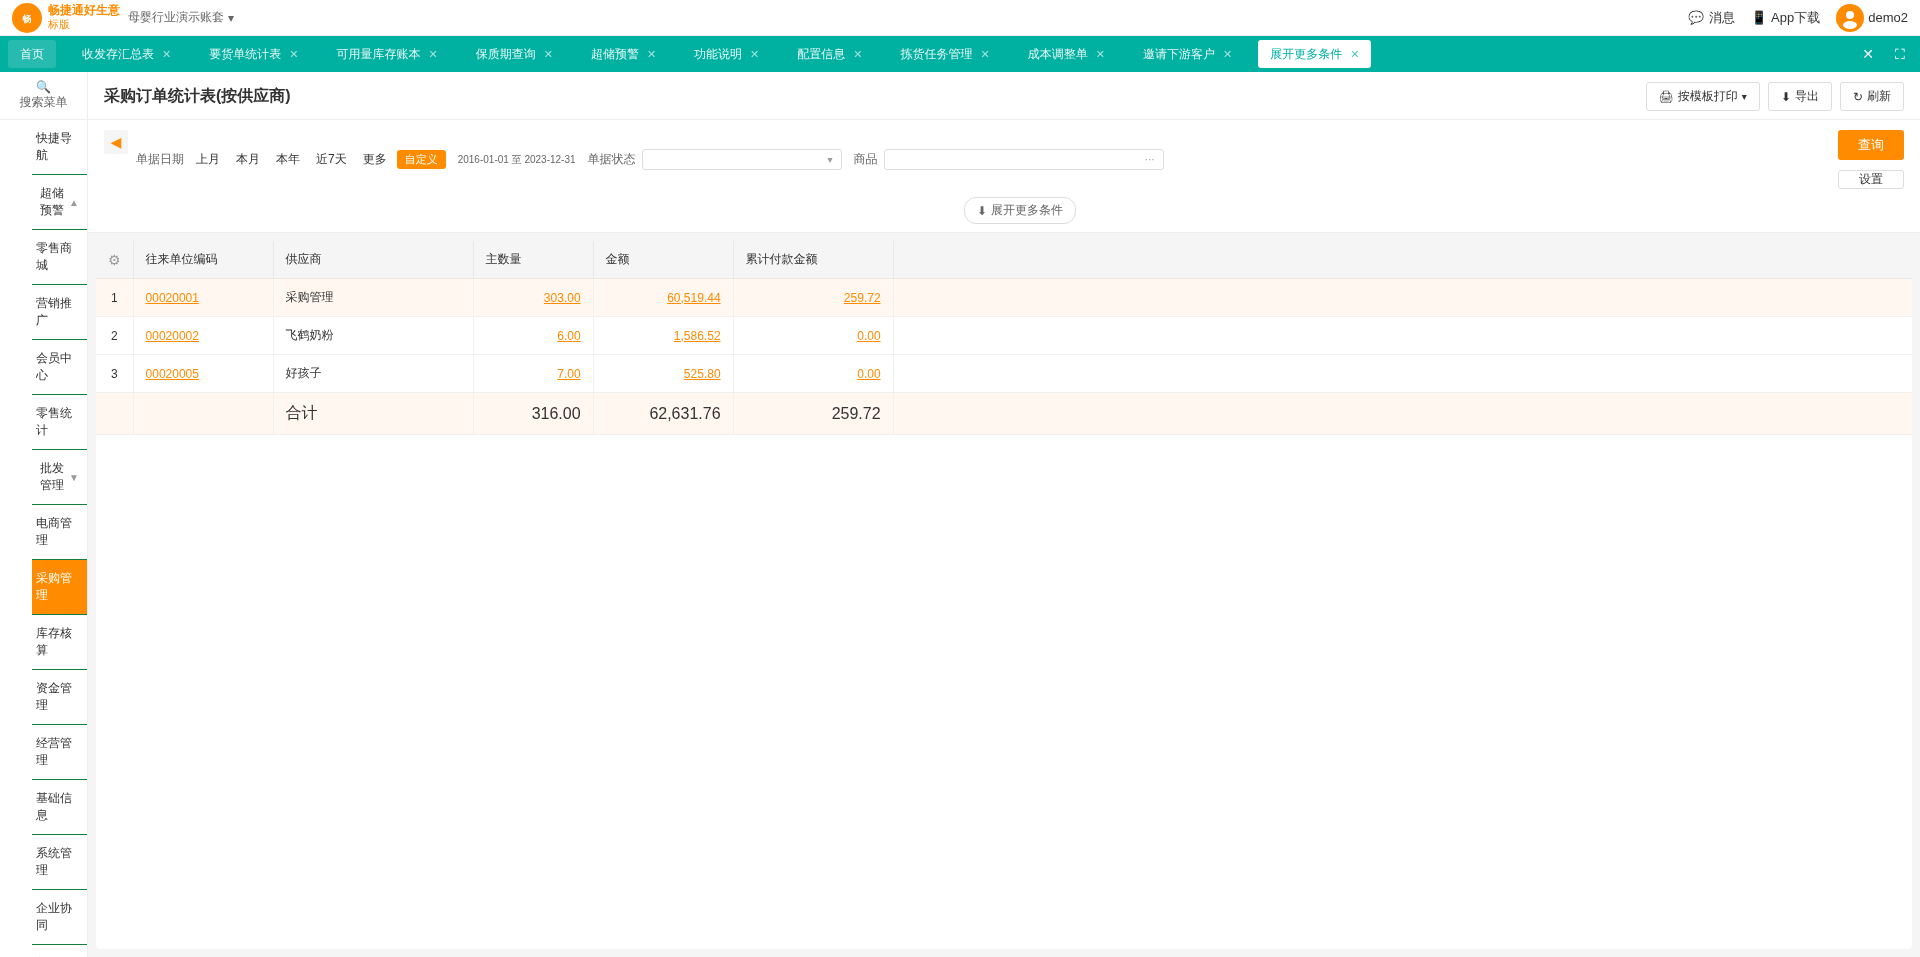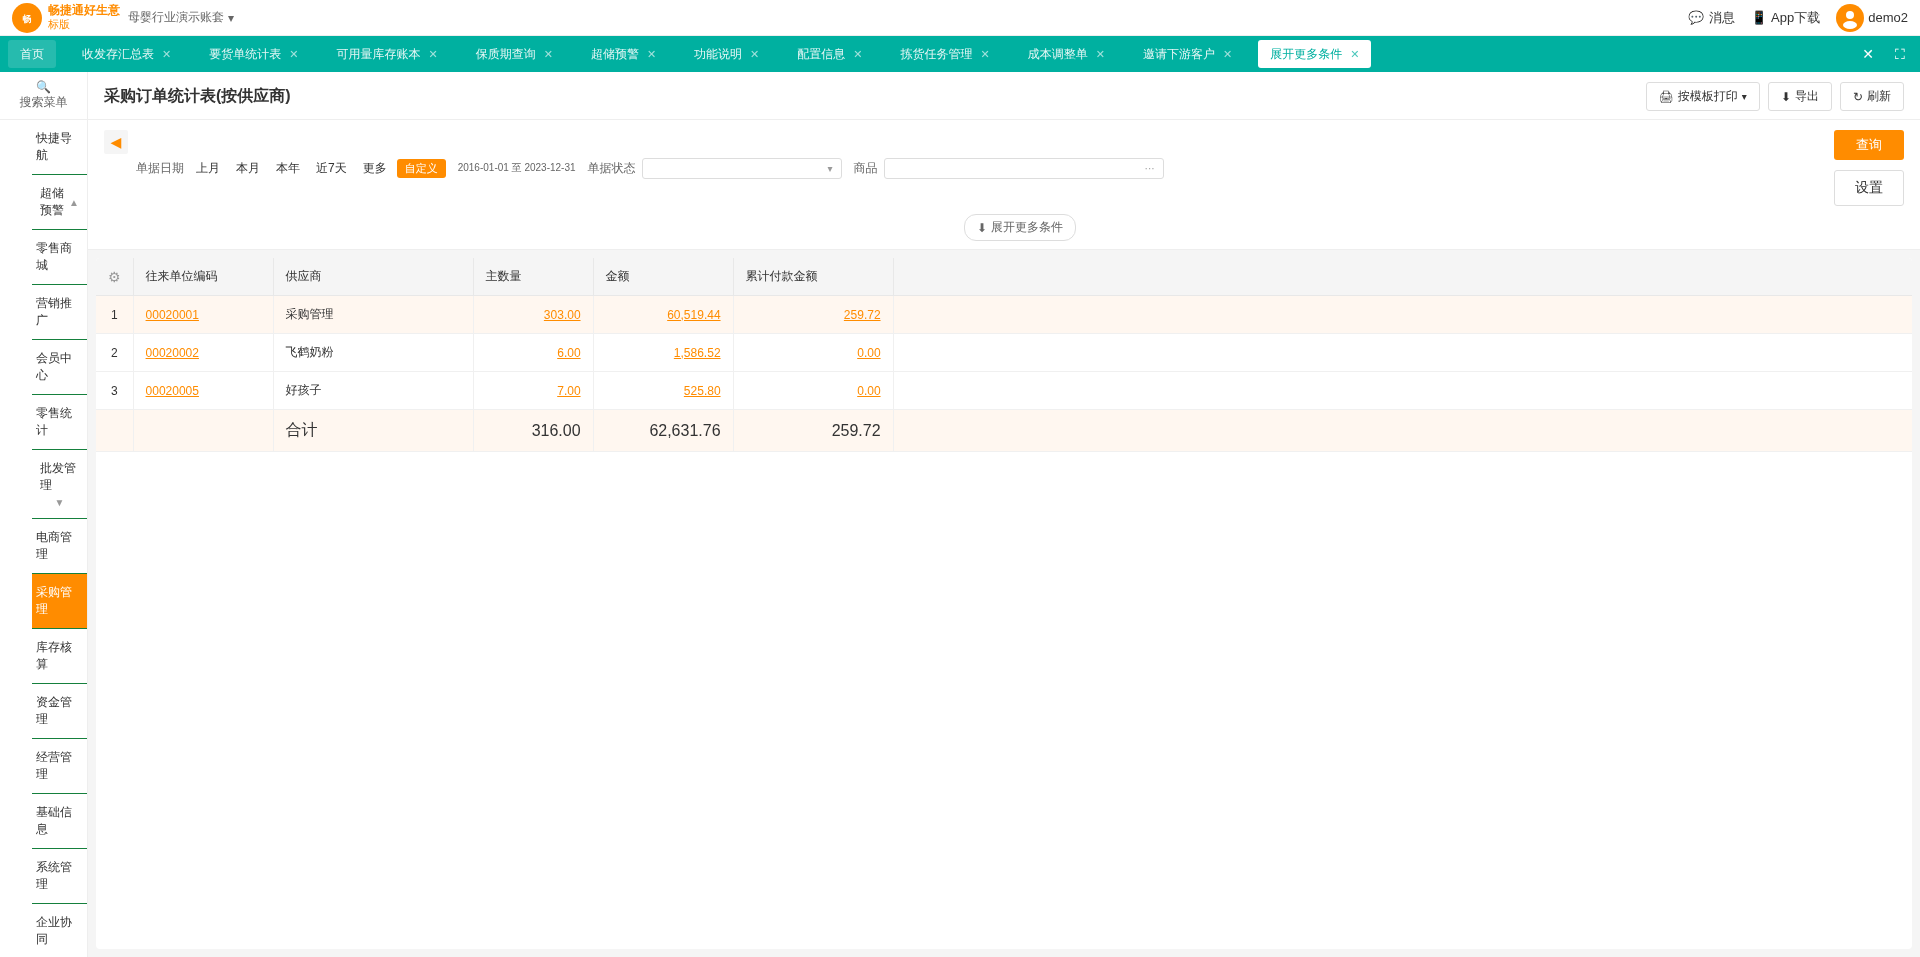--- a/index.html
+++ b/index.html
@@ -43,21 +43,21 @@
     .btn-refresh { display: flex; align-items: center; gap: 4px; padding: 5px 12px; border: 1px solid #ddd; border-radius: 3px; background: #fff; cursor: pointer; font-size: 12px; color: #333; }
     .filter-row { display: flex; align-items: center; gap: 12px; flex-wrap: wrap; }
     .filter-item { display: flex; align-items: center; gap: 6px; font-size: 12px; color: #333; }
     .filter-label { white-space: nowrap; color: #666; }
     .date-shortcuts { display: flex; align-items: center; gap: 4px; }
     .date-shortcut { padding: 2px 6px; font-size: 12px; color: #333; cursor: pointer; }
     .date-custom-badge { padding: 2px 8px; background: #ff8c00; color: white; font-size: 11px; border-radius: 3px; cursor: pointer; }
     .select-input { display: flex; align-items: center; border: 1px solid #ddd; border-radius: 3px; padding: 4px 8px; min-width: 160px; font-size: 12px; cursor: pointer; background: #fff; }
     .select-input .arrow { margin-left: auto; color: #999; font-size: 10px; }
     .btn-query { padding: 6px 20px; background: #ff8c00; color: white; border: none; border-radius: 3px; cursor: pointer; font-size: 13px; }
-    .btn-settings { padding: 8px 20px; background: #fff; color: #333; border: 1px solid #ddd; border-radius: 3px; cursor: pointer; font-size: 14px; }
+    .btn-settings { padding: 0 20px; background: #fff; color: #333; border: 1px solid #ddd; border-radius: 3px; cursor: pointer; font-size: 12px; }
     .filter-row2 { margin-top: 8px; display: flex; align-items: center; justify-content: center; }
     .expand-more { display: flex; align-items: center; gap: 4px; font-size: 12px; color: #666; cursor: pointer; padding: 4px 12px; border: 1px solid #ddd; border-radius: 12px; background: #fff; }
     .collapse-btn { background: #f5f5f5; border: none; width: 24px; height: 24px; display: flex; align-items: center; justify-content: center; cursor: pointer; color: #ff8c00; font-size: 14px; border-radius: 2px; margin-right: 8px; }
 
     
     .table-area { flex: 1; padding: 0; background: #fff; margin: 8px; border-radius: 4px; overflow: auto; }
     .data-table { width: 100%; border-collapse: collapse; }
     .data-table th { background: #f5f5f5; padding: 10px 12px; text-align: left; font-size: 12px; color: #333; border-bottom: 1px solid #e8e8e8; border-right: 1px solid #e8e8e8; font-weight: normal; }
     .data-table th:last-child { border-right: none; }
     .data-table td { padding: 10px 12px; font-size: 12px; color: #333; border-bottom: 1px solid #f0f0f0; border-right: 1px solid #f0f0f0; }
@@ -195,21 +195,21 @@
     <div class="sidebar-nav-item">
       <span>营销推广</span>
     </div>
     <div class="sidebar-nav-item">
       <span>会员中心</span>
     </div>
     <div class="sidebar-nav-item">
       <span>零售统计</span>
     </div>
     <div class="sidebar-sep"></div>
-    <div class="sidebar-nav-item" style="flex-direction:column;justify-content:flex-start;padding:10px 8px;">
+    <div class="sidebar-nav-item" style="flex-direction:row;justify-content:flex-start;padding:10px 8px;">
       <span>批发管理</span>
       <span style="font-size:10px;color:#999;">▼</span>
     </div>
     <div class="sidebar-nav-item">
       <span>电商管理</span>
     </div>
     <div class="sidebar-nav-item active">
       <span>采购管理</span>
     </div>
     <div class="sidebar-nav-item">

